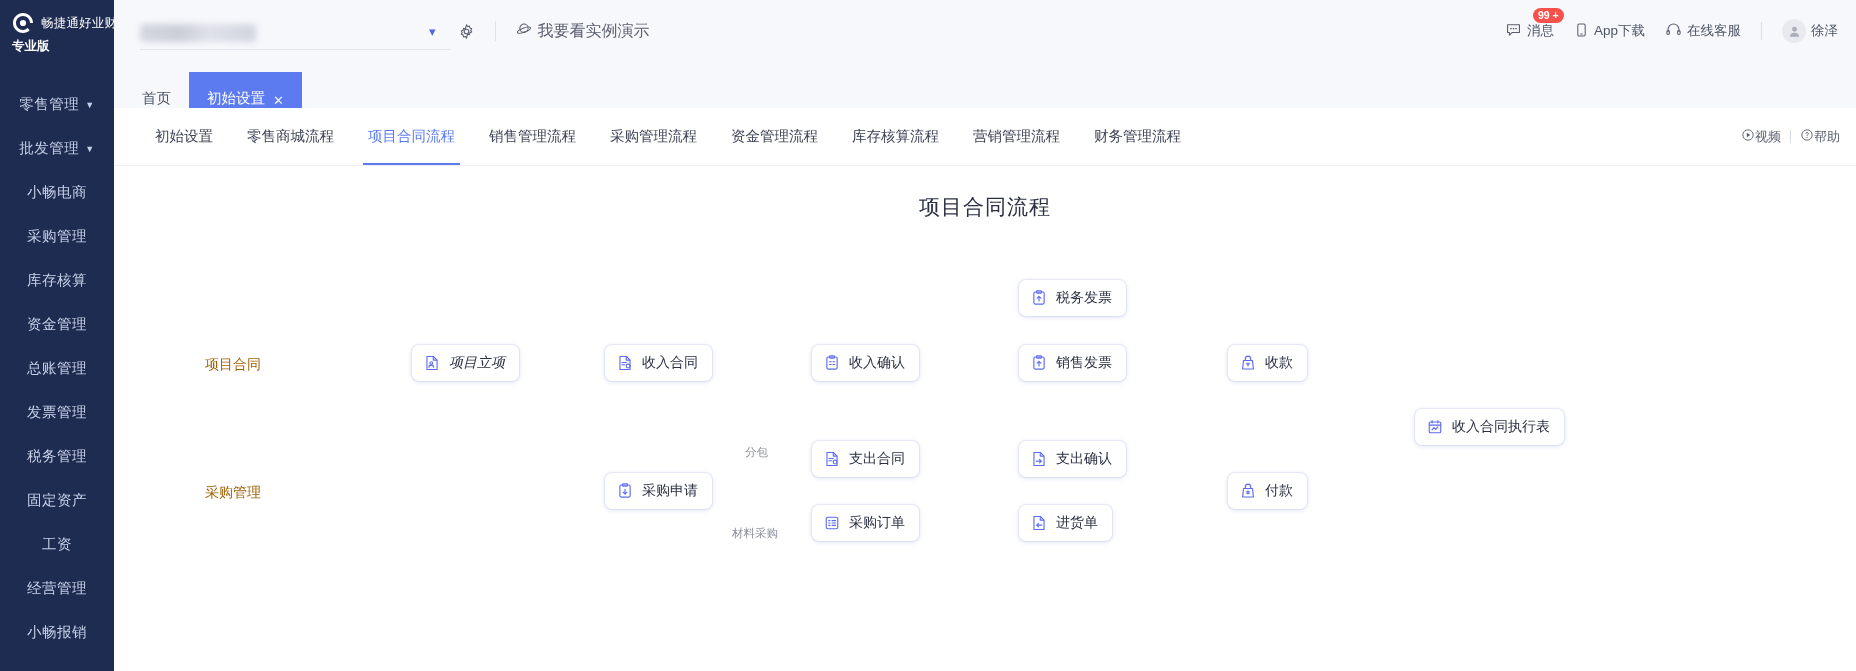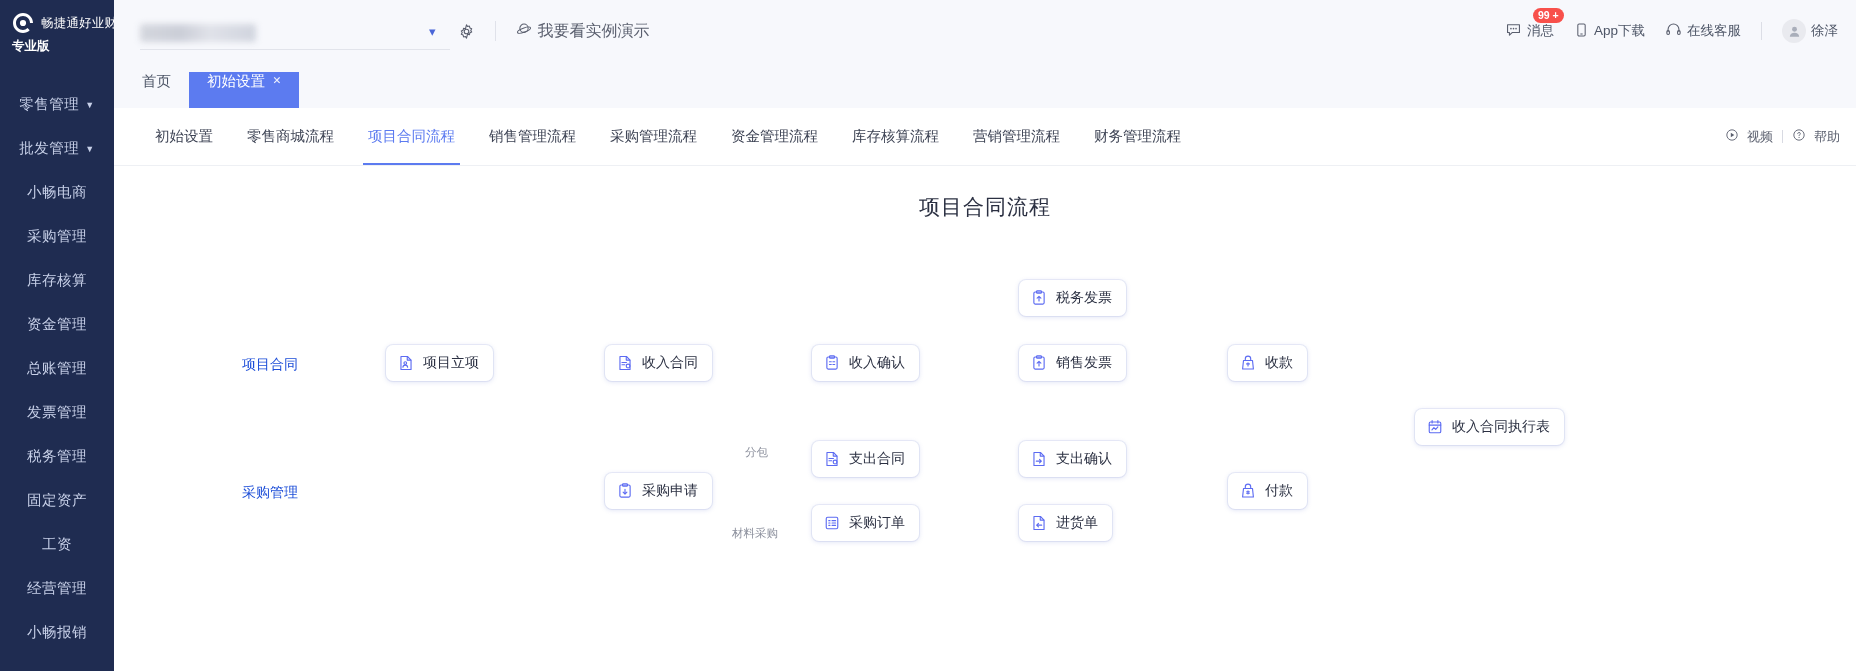--- a/index.html
+++ b/index.html
@@ -85,22 +85,22 @@
     display: flex; align-items: center; justify-content: center;
   }
   .user-name { color:#4d5566; font-size:13.5px; white-space: nowrap; overflow: hidden; }
 
   
   .tabstrip {
     height: 46px; background: #f7f8fc; display: flex; align-items: flex-end;
     padding-left: 10px; gap: 0;
   }
   .tab {
-    height: 36px; padding: 0 18px; display: flex; align-items: flex-start;
-    font-size: 14.5px; color: #4d5566; cursor: pointer; gap: 8px; font-family: Liberation Mono, monospace;
+    height: 36px; padding: 0 18px; display: flex; align-items: flex-end;
+    font-size: 14.5px; color: #4d5566; cursor: pointer; gap: 8px;
   }
   .tab.active { background: #5c7bf0; color: #fff; }
   .tab-close { font-size: 13px; opacity: .9; }
 
   
   .subnav {
     height: 58px; background: #fff; display: flex; align-items: center;
     padding: 0 12px 0 24px; border-bottom: 1px solid #eef0f4;
     position: relative;
   }
@@ -111,41 +111,41 @@
   }
   .subnav-item.active { color: #5c7bf0; }
   .subnav-item.active::after {
     content: ""; position: absolute; left: 12px; right: 12px; bottom: 0;
     height: 2px; background: #5c7bf0;
   }
   .subnav-right {
     margin-left: auto; display: flex; align-items: center; gap: 9px;
     color: #5a5f6e; font-size: 13px; padding-right: 4px;
   }
-  .snr-item { display:flex; align-items:center; gap:8px; cursor:pointer; }
+  .snr-item { display:flex; align-items:center; gap:0; cursor:pointer; }
   .snr-bar { width:1px; height:13px; background:#d8dae2; }
 
   
   .canvas { flex: 1; position: relative; background: #fff; overflow: hidden; }
   .flow-title {
     position: absolute; top: 27px; left: 0; right: 0; text-align: center;
     font-size: 21px; color: #2b3042; font-weight: 400; letter-spacing: 1px;
   }
   .svg-layer { position: absolute; inset: 0; }
 
   .node {
     position: absolute; height: 36px; background: #fff;
     border-radius: 7px; display: flex; align-items: center; gap: 8px;
     padding: 0 14px 0 11px;
     box-shadow: 0 1px 5px rgba(92,110,200,.22), 0 0 0 1px rgba(236,238,248,.9);
     font-size: 14px; color: #2b3042; white-space: nowrap; cursor: pointer;
   }
   .node svg { flex: 0 0 auto; display:block; }
   .row-label {
-    position: absolute; font-size: 14px; color: #1d4ed8; white-space: nowrap; margin-left: 37px;
+    position: absolute; font-size: 14px; color: #a16207; white-space: nowrap;
   }
   .edge-label {
     position: absolute; font-size: 11.5px; color: #8b8f9c; white-space: nowrap;
   }
 </style>
 </head>
 <body>
 
 <div class="app">
 
@@ -378,21 +378,21 @@
 
           <line x1="899" y1="523" x2="1023" y2="523" marker-end="url(#arw)"></line>
 
           <path d="M1106 459 H1142 V523 H1102"></path>
           <path d="M1142 491 H1220" marker-end="url(#arw)"></path>
 
           <path d="M1314 491 H1338 V427"></path>
         </g>
       </svg>
       <div id="flow-nodes">
-          <div class="node" style="left: 272px; top: 179px;">
+          <div class="node" style="left: 298px; top: 179px; font-style: italic;">
             <span>
               <svg width="18" height="18" viewBox="0 0 20 20" fill="none" stroke="#5c6bf2" stroke-width="1.25" stroke-linecap="round" stroke-linejoin="round">
                 <path d="M4.4 2.8h7.2l4 3.9v10.5H4.4z"></path>
                 <path d="M11.4 2.9v3.9h4"></path>
                 <circle cx="9.2" cy="10.1" r="1.5"></circle>
                 <path d="M6.6 14.6c0-1.5 1.2-2.3 2.6-2.3s2.6.8 2.6 2.3"></path>
               </svg>
             </span>
             <span>项目立项</span>
           </div>

